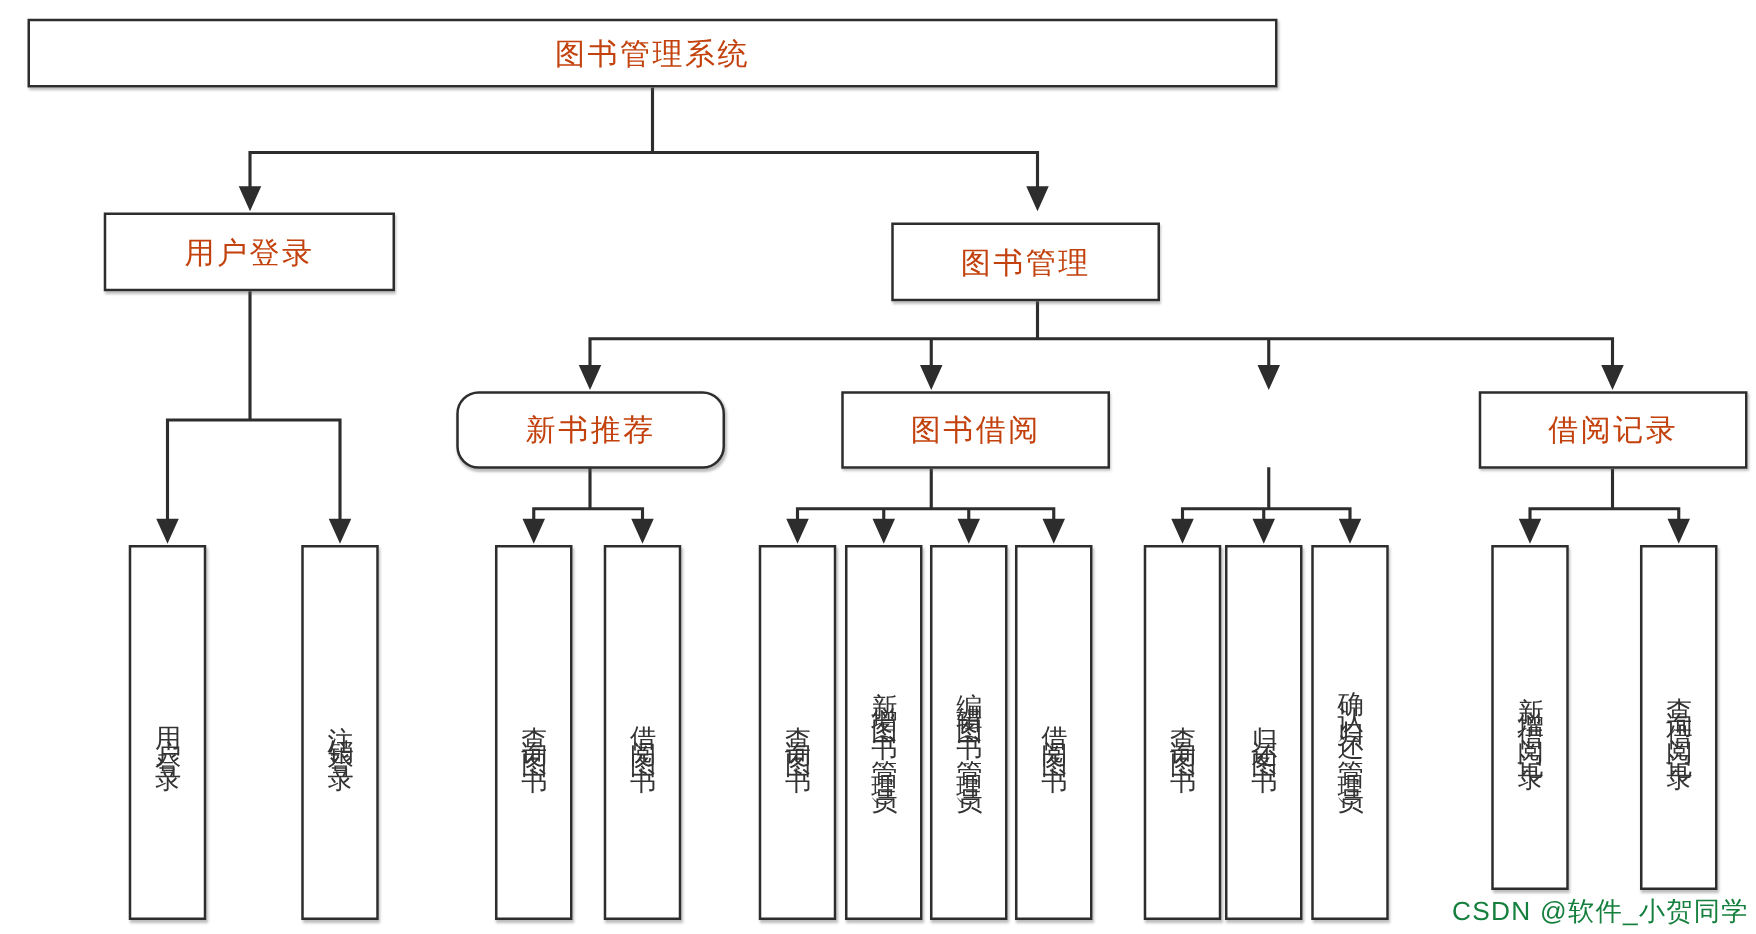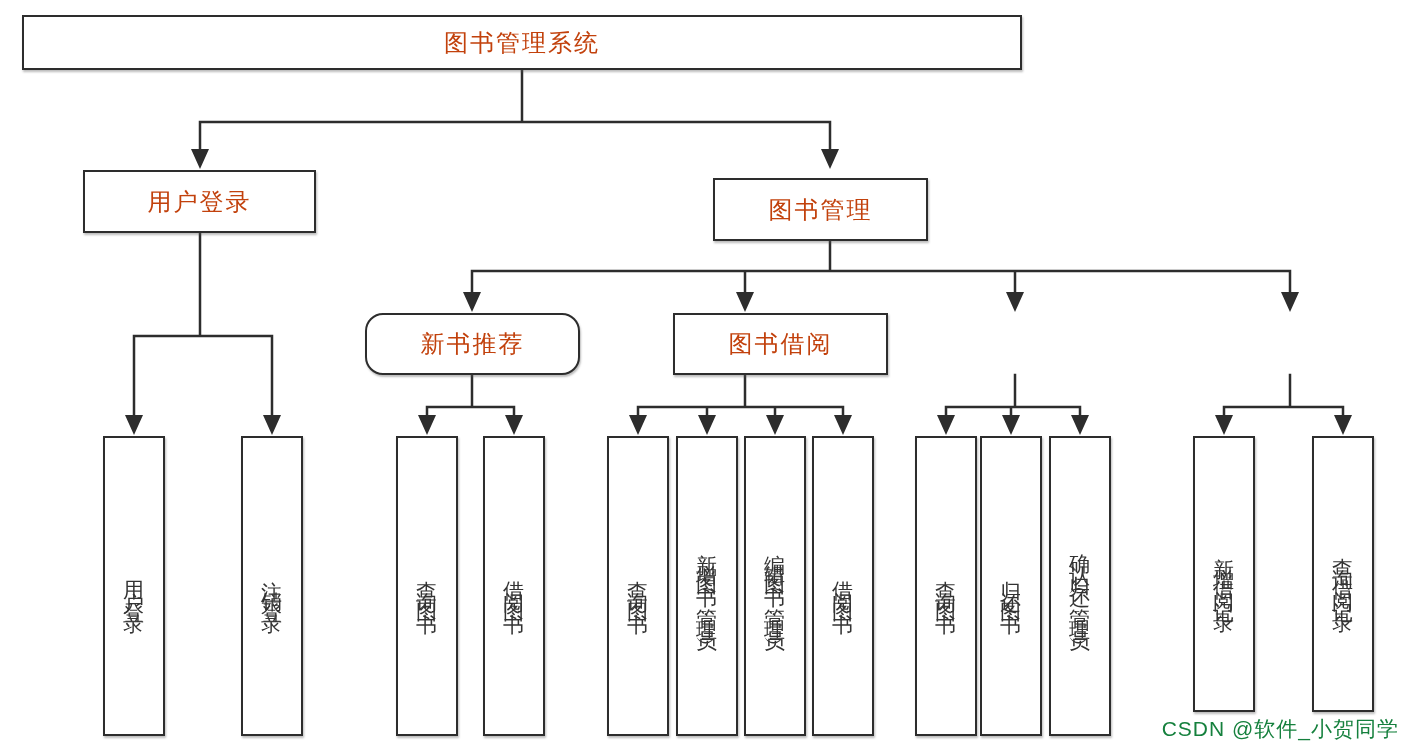--- a/index.html
+++ b/index.html
@@ -133,20 +133,23 @@
   <div class="box n-mgmt">
     <span class="hlabel">图书管理</span>
   </div>
 
   <div class="box lvl2 n-newbooks">
     <span class="hlabel">新书推荐</span>
   </div>
   <div class="box lvl2 n-borrow">
     <span class="hlabel">图书借阅</span>
   </div>
+  <div class="box lvl2 n-records">
+    <span class="hlabel">借阅记录</span>
+  </div>
 
   <div class="box leaf lf-login1">
     <span class="vlabel">用户登录</span>
   </div>
   <div class="box leaf lf-login2">
     <span class="vlabel">注销登录</span>
   </div>
 
   <div class="box leaf lf-nb1">
     <span class="vlabel">查询图书</span>

